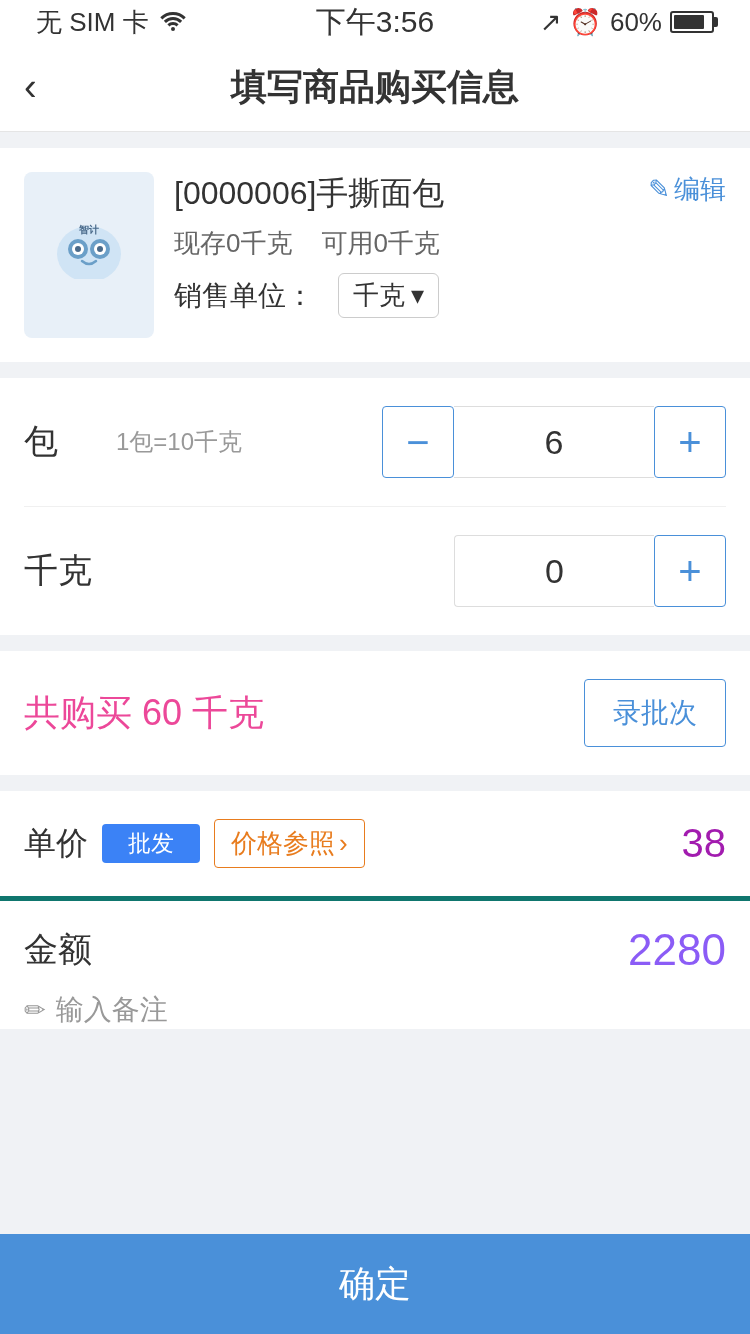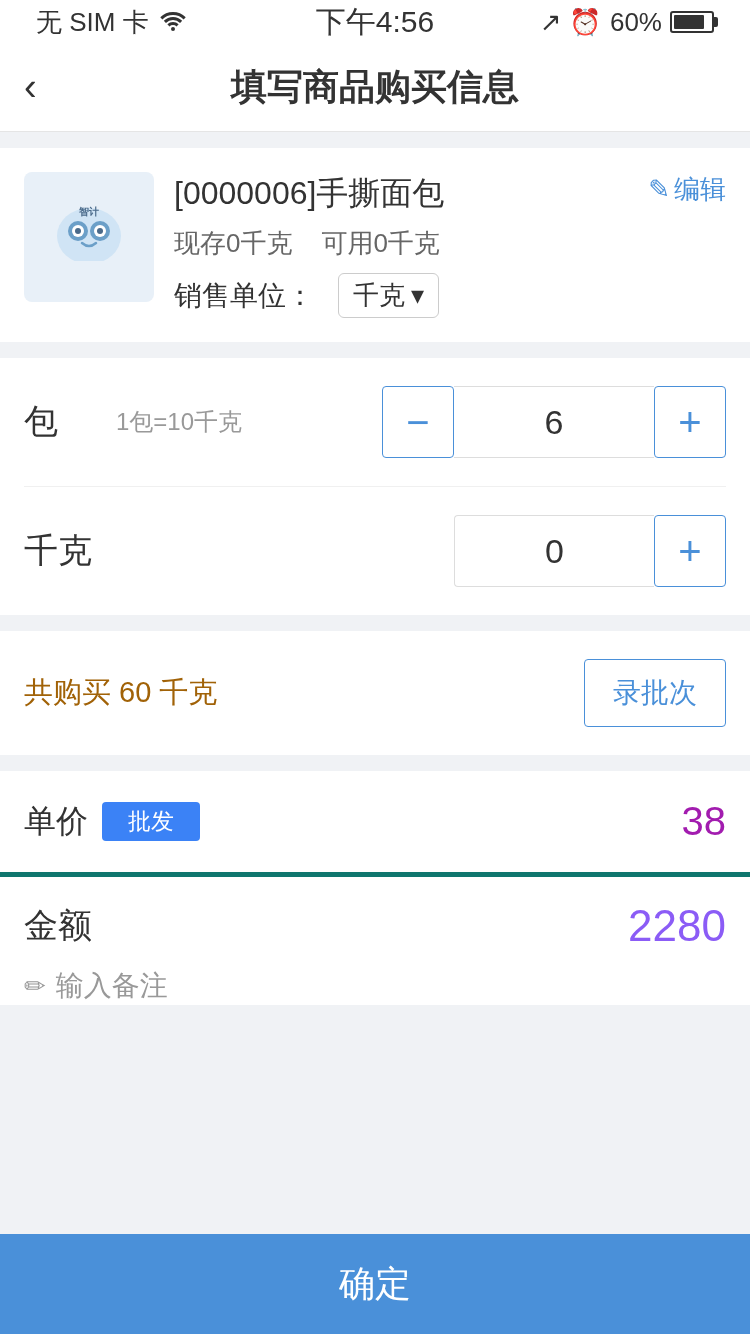--- a/index.html
+++ b/index.html
@@ -98,21 +98,21 @@
     .product-card {
       background: #fff;
       padding: 24px;
       display: flex;
       align-items: flex-start;
       gap: 20px;
       margin-top: 16px;
     }
     .product-image {
       width: 130px;
-      height: 130px;
+      height: 166px;
       background: #e8f0f8;
       border-radius: 8px;
       display: flex;
       align-items: center;
       justify-content: center;
       flex-shrink: 0;
     }
     .owl-icon {
       font-size: 50px;
       color: #6b9fc8;
@@ -217,22 +217,22 @@
     
     .total-section {
       background: #fff;
       margin-top: 16px;
       padding: 28px 24px;
       display: flex;
       align-items: center;
       justify-content: space-between;
     }
     .total-text {
-      font-size: 29px;
-      color: #a16207;
+      font-size: 36px;
+      color: #ec4899;
     }
     .record-btn {
       border: 1px solid #4a90d9;
       color: #4a90d9;
       padding: 14px 28px;
       font-size: 28px;
       background: #fff;
       border-radius: 4px;
       cursor: pointer;
     }
@@ -342,21 +342,21 @@
 
   <div class="status-bar">
     <div class="status-left">
       <span>无 SIM 卡</span>
       <span>
         <svg width="28" height="22" viewBox="0 0 28 22">
           <path d="M14 18a2 2 0 1 1 0 4 2 2 0 0 1 0-4zm0-5a8 8 0 0 1 5.66 2.34l-2.12 2.12a5 5 0 0 0-7.08 0L8.34 15.34A8 8 0 0 1 14 13zm0-5a13 13 0 0 1 9.19 3.81l-2.12 2.12a10 10 0 0 0-14.14 0L4.81 11.81A13 13 0 0 1 14 8zm0-5a18 18 0 0 1 12.73 5.27l-2.12 2.12a15 15 0 0 0-21.22 0L1.27 8.27A18 18 0 0 1 14 3z" fill="#333"></path>
         </svg>
       </span>
     </div>
-    <div class="status-center">下午4:56</div>
+    <div class="status-center">下午3:56</div>
     <div class="status-right">
       <span>↗</span>
       <span>⏰</span>
       <span>60%</span>
       <div class="battery-icon">
         <div class="battery-fill"></div>
       </div>
     </div>
   </div>
 
@@ -424,20 +424,24 @@
 
   <div class="total-section" style="margin-top:16px;">
     <span class="total-text">共购买 60 千克</span>
     <button class="record-btn">录批次</button>
   </div>
 
   <div class="price-section" style="margin-top:16px; border-bottom: 5px solid #0f766e;">
     <div class="price-row">
       <span class="price-label">单价</span>
       <span class="price-tag">批发</span>
+      <div class="price-ref-btn">
+        <span>价格参照</span>
+        <span>›</span>
+      </div>
       <span class="price-value">38</span>
     </div>
   </div>
 
   <div class="amount-section" style="background:#fff; padding:24px 24px 0;">
     <div class="amount-row">
       <span class="amount-label">金额</span>
       <span class="amount-value">2280</span>
     </div>
     <div class="note-row">

